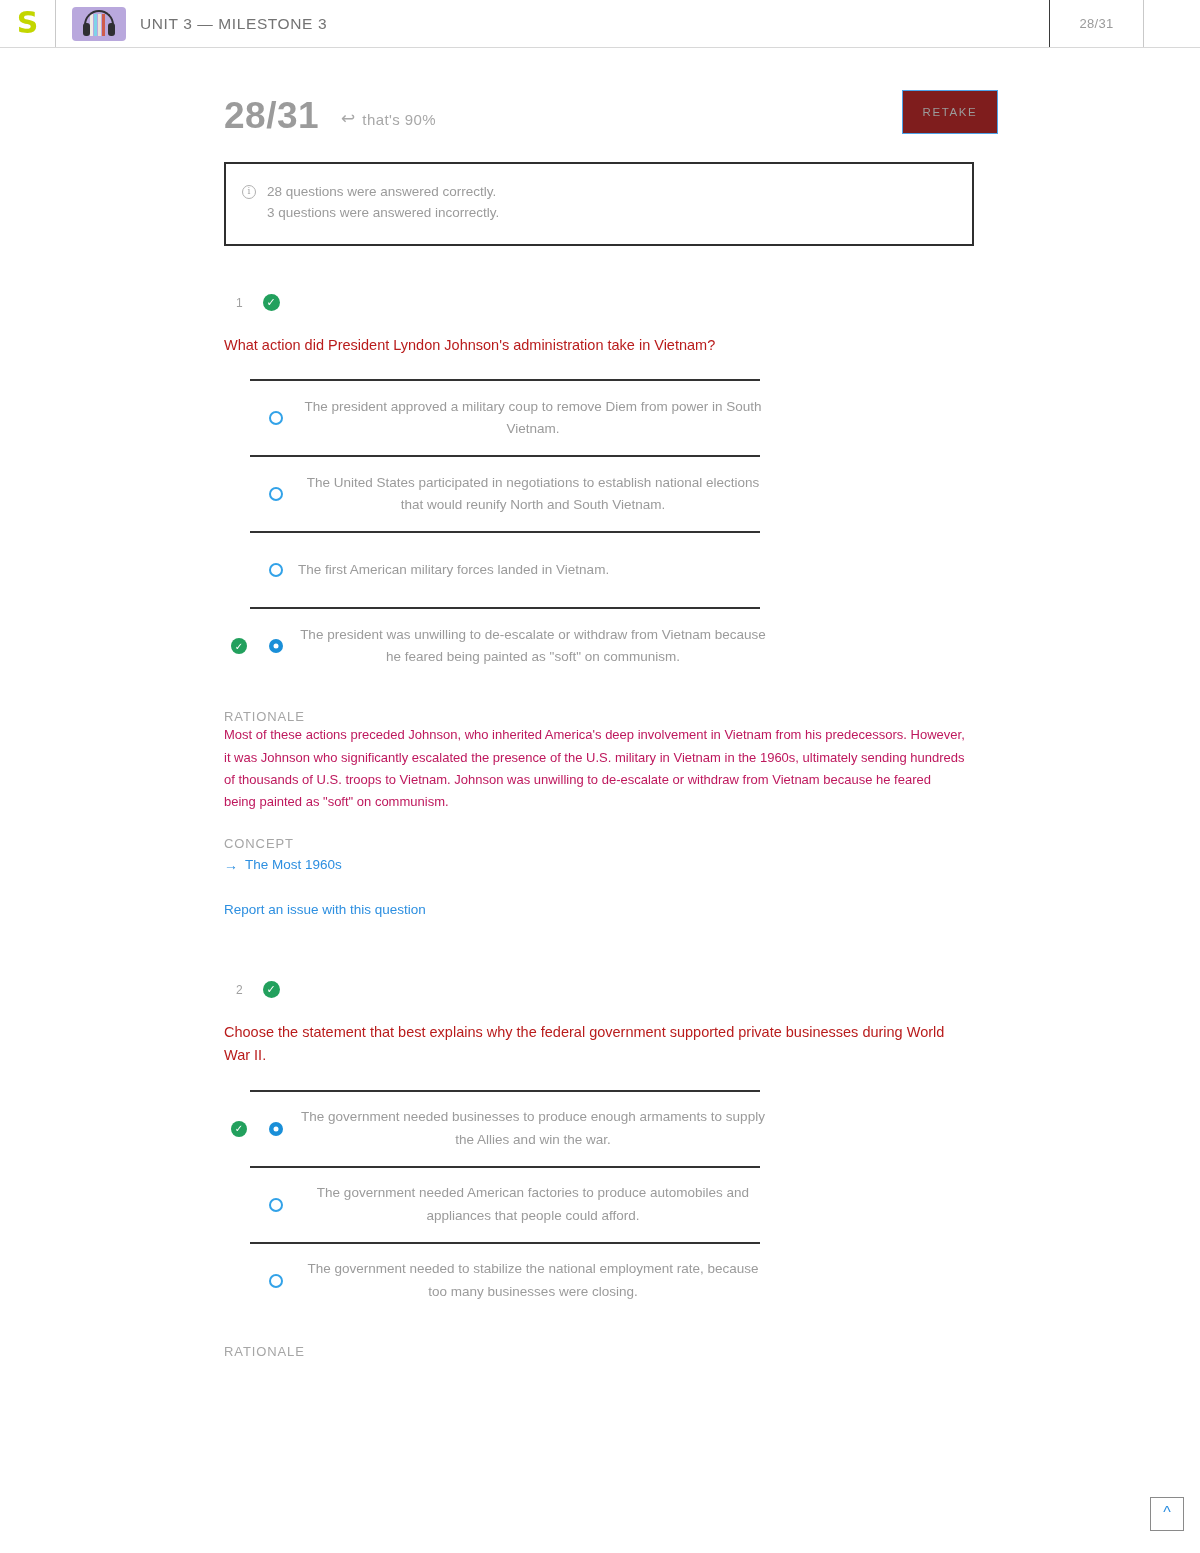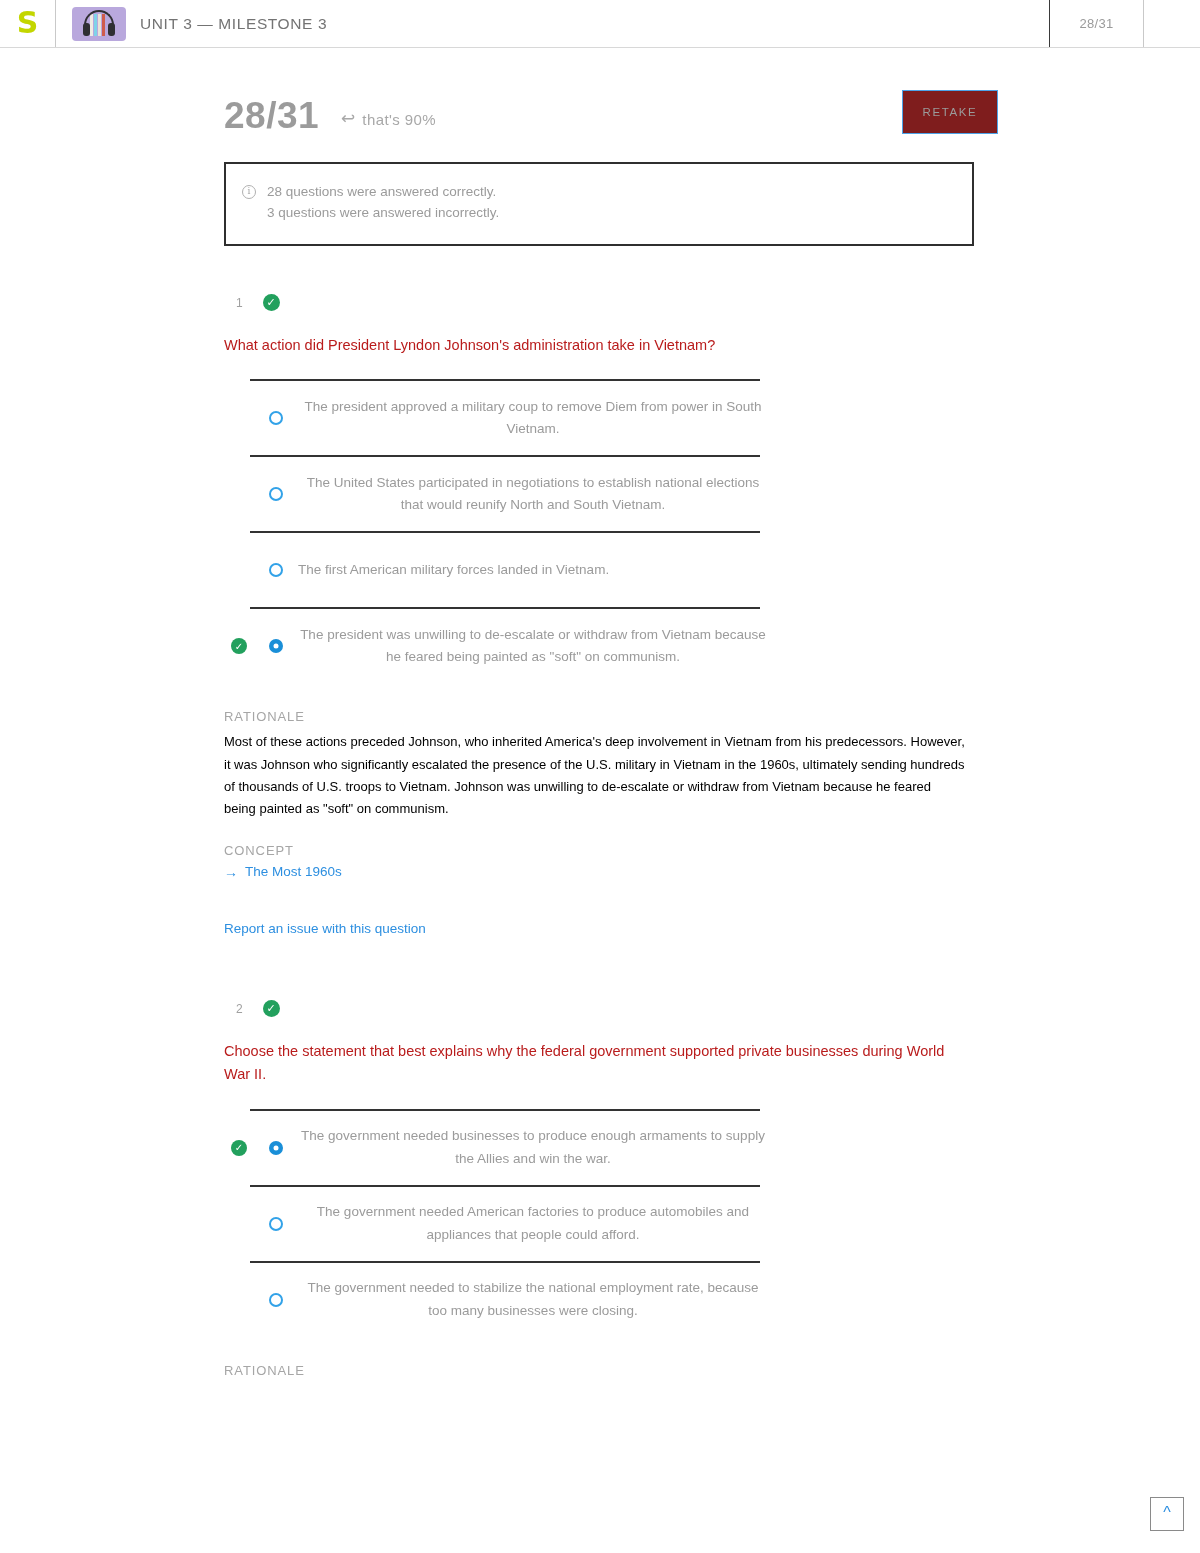--- a/index.html
+++ b/index.html
@@ -284,41 +284,40 @@
     max-width: 470px;
   }
 
   .rationale-label, .concept-label {
     font-size: 13px;
     letter-spacing: 0.9px;
     color: #a6a6a6;
     margin-top: 26px;
   }
   .rationale-text {
-    margin-top: 7px;
     font-size: 13px;
     line-height: 1.72;
-    color: #000000;
+    color: #be185d;
     max-width: 742px;
   }
   .concept-label { margin-top: 22px; }
   .concept-link {
     margin-top: 6px;
     font-size: 13.5px;
     color: #2d8fe0;
     display: inline-flex;
     align-items: center;
     gap: 7px;
     cursor: pointer;
     text-decoration: none;
   }
   .concept-link .arrow-right { font-size: 14px; }
   .report-link {
     display: block;
-    margin-top: 40px;
+    margin-top: 28px;
     font-size: 13.5px;
     color: #2d8fe0;
     cursor: pointer;
     text-decoration: none;
   }
 
   
   .scroll-top {
     position: absolute;
     right: 16px;

